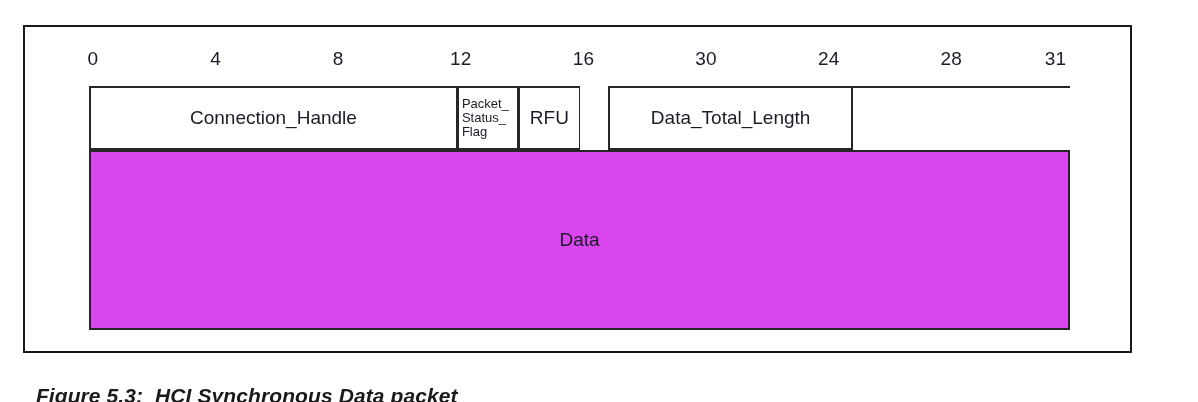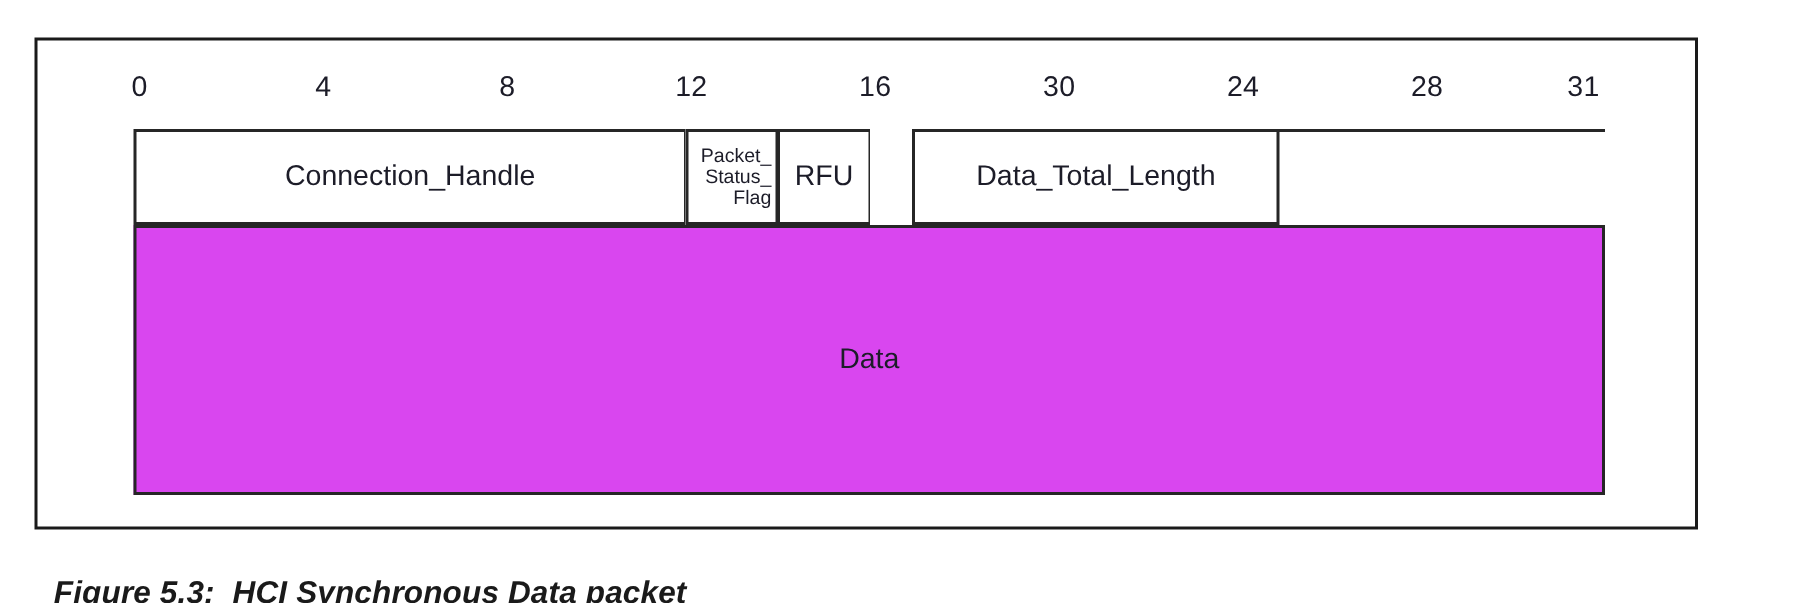--- a/index.html
+++ b/index.html
@@ -91,21 +91,21 @@
   }
 
   .field-label {
     display: block;
     line-height: 1.18;
     padding: 0 4px;
   }
   .field-label.tiny {
     font-size: 13px;
     line-height: 1.08;
-    text-align: right;
+    text-align: left;
     width: 100%;
     padding: 0 3px;
   }
 
   #data-field {
     position: absolute;
     left: 0;
     top: 64px;
     width: 100%;
     height: 180px;

